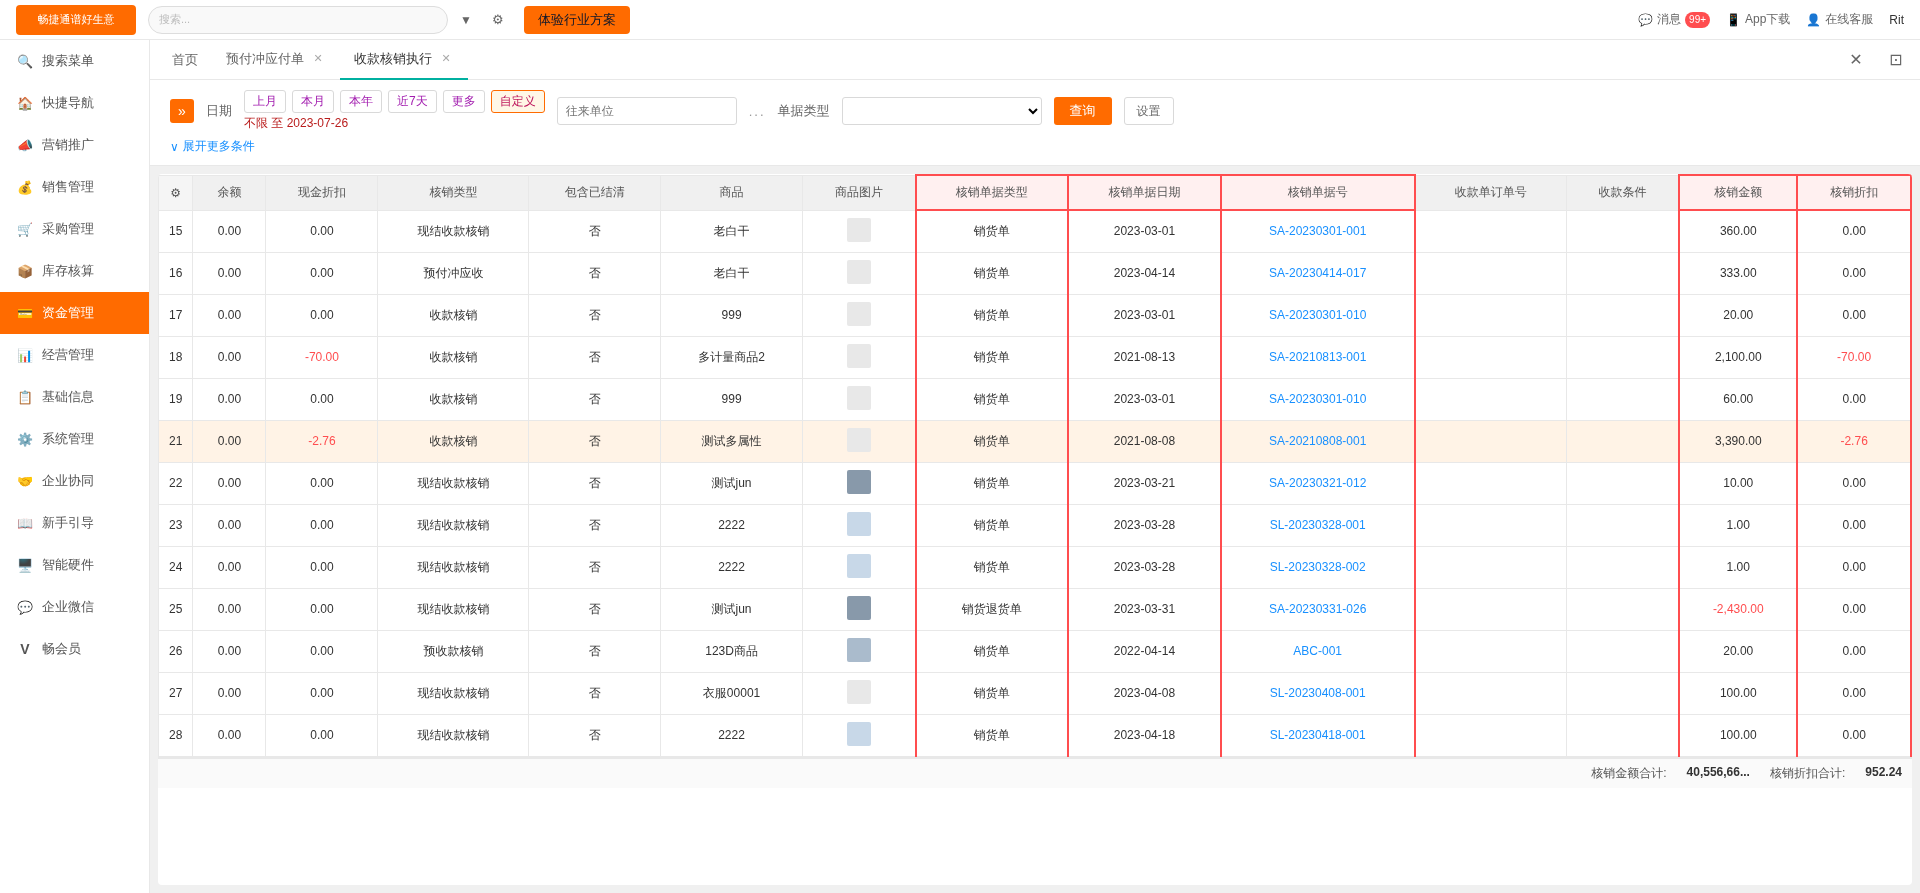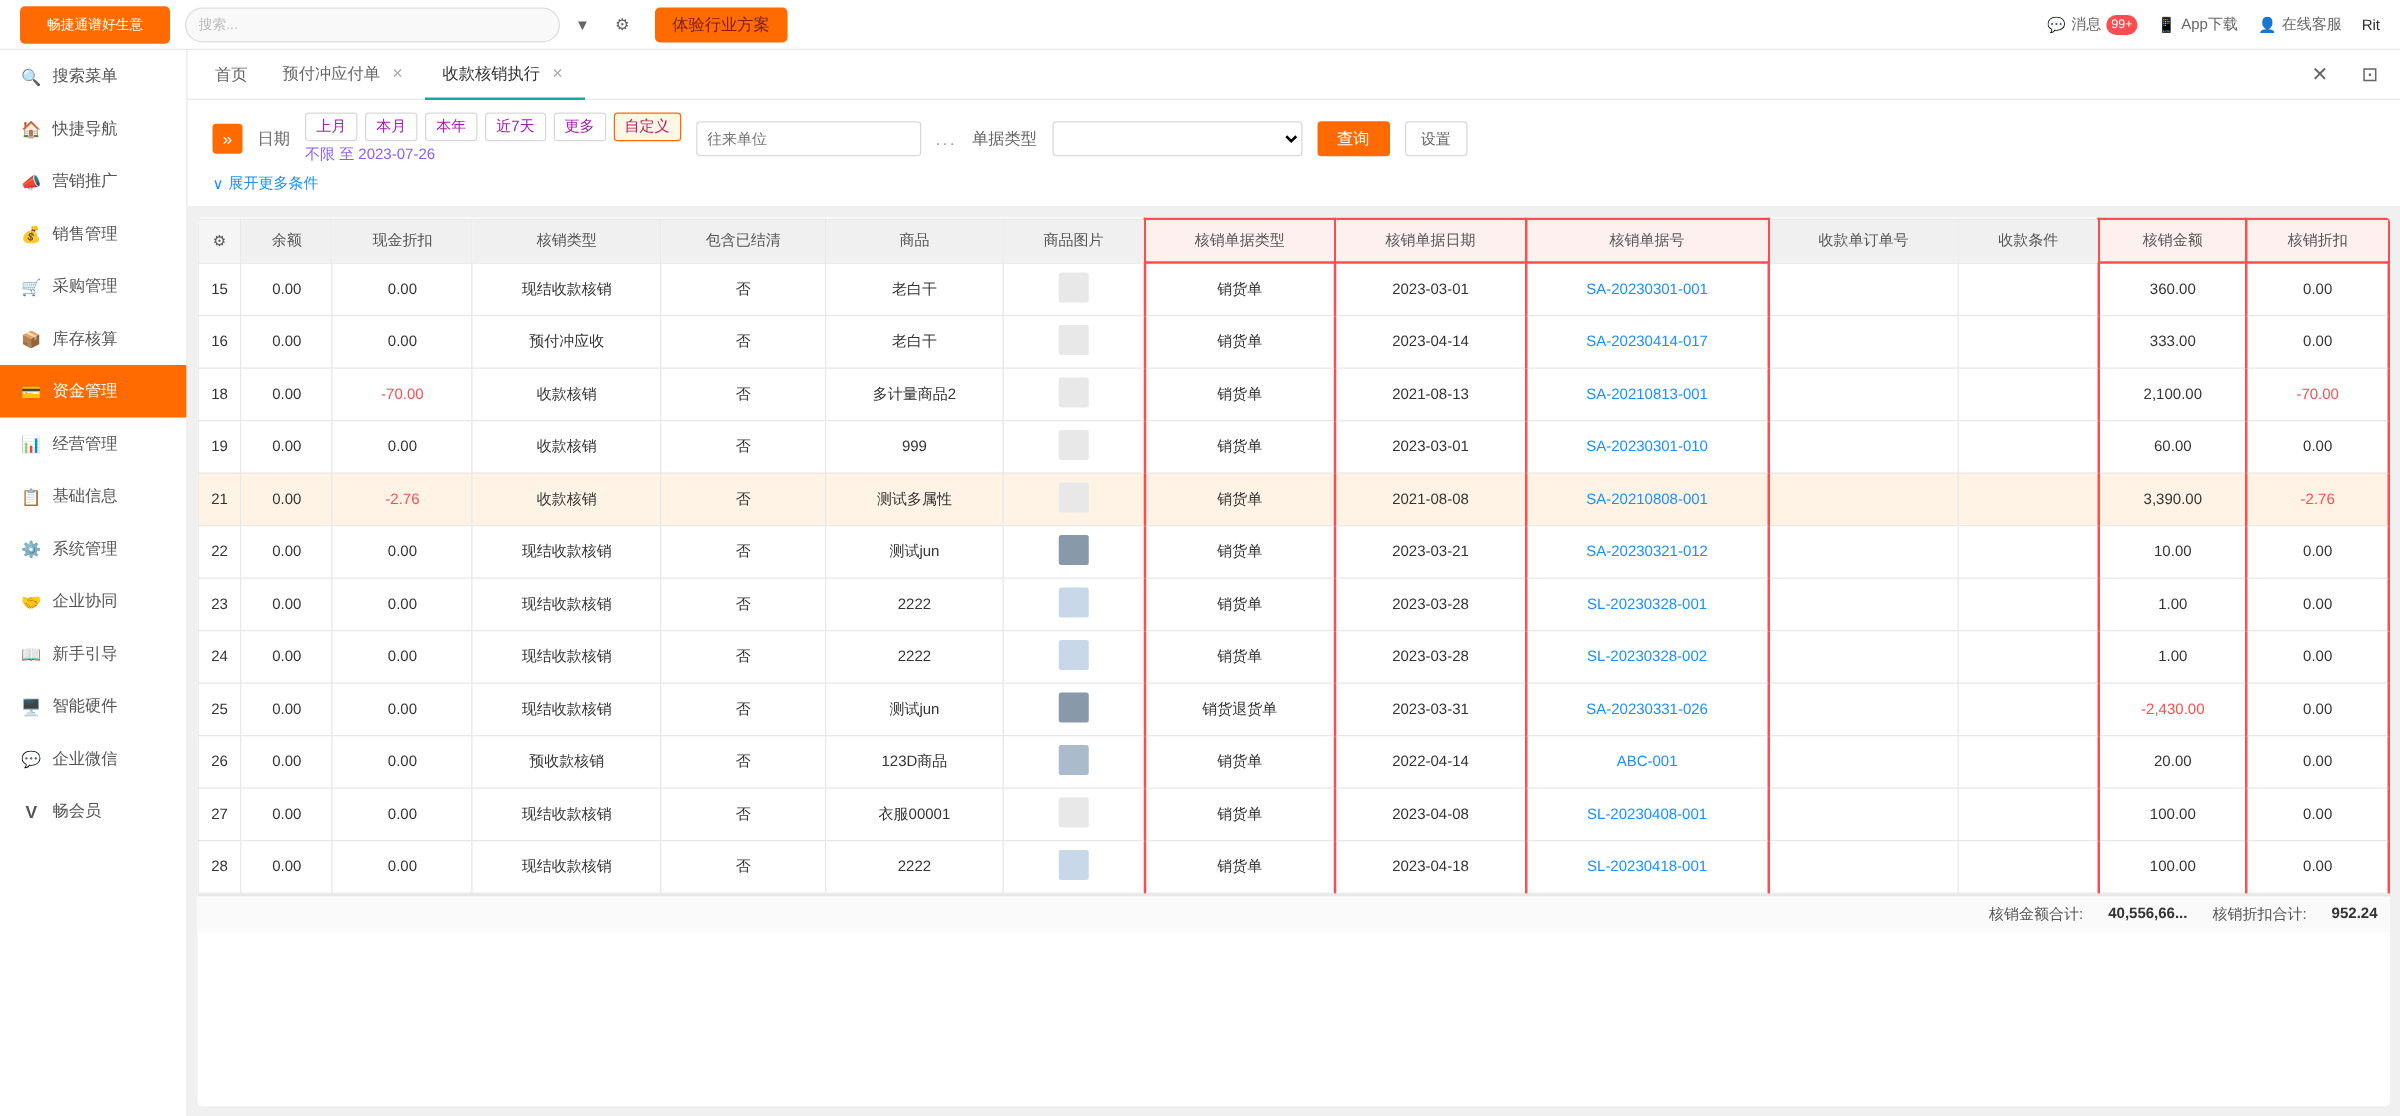--- a/index.html
+++ b/index.html
@@ -4,21 +4,21 @@
   <style>
     * { box-sizing: border-box; margin: 0; padding: 0; }
     body { font-family: "Microsoft YaHei", Arial, sans-serif; font-size: 13px; background: #f5f5f5; color: #333; overflow: hidden; height: 893px; }
 
     
     .top-bar { height: 40px; background: #fff; border-bottom: 1px solid #e8e8e8; display: flex; align-items: center; padding: 0 16px; gap: 12px; }
     .top-bar-logo { width: 120px; height: 30px; background: #ff6b00; border-radius: 4px; display: flex; align-items: center; justify-content: center; color: #fff; font-size: 12px; flex-shrink: 0; }
     .top-bar-search { flex: 1; max-width: 300px; height: 28px; border: 1px solid #ddd; border-radius: 14px; padding: 0 10px; background: #f9f9f9; color: #999; font-size: 12px; display: flex; align-items: center; }
     .top-bar-dropdown { display: flex; align-items: center; gap: 4px; cursor: pointer; color: #666; }
     .top-bar-gear { width: 28px; height: 28px; display: flex; align-items: center; justify-content: center; color: #666; cursor: pointer; }
-    .top-bar-btn { height: 28px; background: #ff6b00; color: #7f1d1d; border: none; border-radius: 4px; padding: 0 14px; cursor: pointer; font-size: 13px; white-space: nowrap; }
+    .top-bar-btn { height: 28px; background: #ff6b00; color: #0f172a; border: none; border-radius: 4px; padding: 0 14px; cursor: pointer; font-size: 13px; white-space: nowrap; }
     .top-bar-right { margin-left: auto; display: flex; align-items: center; gap: 16px; color: #666; font-size: 12px; }
     .top-bar-badge { position: relative; display: flex; align-items: center; gap: 4px; cursor: pointer; }
     .badge-dot { background: #ff4d4f; color: #fff; border-radius: 8px; font-size: 10px; padding: 0 4px; height: 16px; display: inline-flex; align-items: center; }
 
     
     .layout { display: flex; height: calc(893px - 40px); }
 
     
     .sidebar { width: 150px; background: #fff; border-right: 1px solid #e8e8e8; display: flex; flex-direction: column; flex-shrink: 0; }
     .sidebar-item { display: flex; align-items: center; gap: 8px; padding: 12px 16px; cursor: pointer; color: #555; font-size: 13px; border-radius: 0; }
@@ -46,21 +46,21 @@
     .btn-refresh { display: flex; align-items: center; gap: 4px; color: #666; cursor: pointer; font-size: 13px; }
 
     
     .filter-area { background: #fff; padding: 10px 20px; border-bottom: 1px solid #e8e8e8; }
     .filter-row { display: flex; align-items: center; gap: 12px; flex-wrap: wrap; }
     .filter-expand-btn { width: 24px; height: 24px; background: #ff6b00; color: #fff; border-radius: 3px; display: flex; align-items: center; justify-content: center; cursor: pointer; font-size: 14px; }
     .filter-label { color: #666; font-size: 13px; white-space: nowrap; }
     .filter-date-group { display: flex; align-items: center; gap: 6px; }
     .filter-date-btn { padding: 2px 8px; border: 1px solid #d9d9d9; border-radius: 3px; cursor: pointer; font-size: 12px; color: #a21caf; background: #fff; }
     .filter-date-btn.custom { background: #fff7e6; color: #be185d; border-color: #ff6b00; }
-    .filter-date-range { color: #8b5cf6; font-size: 12px; margin-top: 2px; }
+    .filter-date-range { color: #b91c1c; font-size: 12px; margin-top: 2px; }
     .filter-input { height: 28px; border: 1px solid #d9d9d9; border-radius: 3px; padding: 0 8px; font-size: 12px; width: 180px; }
     .filter-select { height: 28px; border: 1px solid #d9d9d9; border-radius: 3px; padding: 0 8px; font-size: 12px; width: 200px; background: #fff; }
     .filter-dots { color: #999; letter-spacing: 2px; }
     .btn-query { height: 28px; background: #ff6b00; color: #fff; border: none; border-radius: 3px; padding: 0 16px; cursor: pointer; font-size: 13px; }
     .btn-settings { height: 28px; background: #fff; color: #666; border: 1px solid #d9d9d9; border-radius: 3px; padding: 0 12px; cursor: pointer; font-size: 12px; }
     .expand-more { display: flex; align-items: center; gap: 4px; color: #1890ff; cursor: pointer; font-size: 12px; margin-top: 6px; }
 
     
     .table-container { flex: 1; overflow: auto; background: #fff; margin: 8px; border-radius: 4px; }
     table { width: 100%; border-collapse: collapse; font-size: 12px; }
@@ -280,20 +280,36 @@
       <td><span class="img-thumb"></span></td>
       <td style="border-left:2px solid #ff4d4f; border-right:2px solid #ff4d4f;">销货单</td>
       <td style="border-left:2px solid #ff4d4f; border-right:2px solid #ff4d4f;">2023-04-14</td>
       <td style="border-left:2px solid #ff4d4f; border-right:2px solid #ff4d4f;"><a class="cell-link">SA-20230414-017</a></td>
       <td></td>
       <td></td>
       <td class="" style="border-left:2px solid #ff4d4f; border-right:2px solid #ff4d4f;">333.00</td>
       <td class="" style="border-left:2px solid #ff4d4f; border-right:2px solid #ff4d4f;">0.00</td>
     </tr>
               <tr>
+      <td>17</td>
+      <td>0.00</td>
+      <td class="">0.00</td>
+      <td>收款核销</td>
+      <td>否</td>
+      <td>999</td>
+      <td><span class="img-thumb"></span></td>
+      <td style="border-left:2px solid #ff4d4f; border-right:2px solid #ff4d4f;">销货单</td>
+      <td style="border-left:2px solid #ff4d4f; border-right:2px solid #ff4d4f;">2023-03-01</td>
+      <td style="border-left:2px solid #ff4d4f; border-right:2px solid #ff4d4f;"><a class="cell-link">SA-20230301-010</a></td>
+      <td></td>
+      <td></td>
+      <td class="" style="border-left:2px solid #ff4d4f; border-right:2px solid #ff4d4f;">20.00</td>
+      <td class="" style="border-left:2px solid #ff4d4f; border-right:2px solid #ff4d4f;">0.00</td>
+    </tr>
+              <tr>
       <td>18</td>
       <td>0.00</td>
       <td class="cell-negative">-70.00</td>
       <td>收款核销</td>
       <td>否</td>
       <td>多计量商品2</td>
       <td><span class="img-thumb"></span></td>
       <td style="border-left:2px solid #ff4d4f; border-right:2px solid #ff4d4f;">销货单</td>
       <td style="border-left:2px solid #ff4d4f; border-right:2px solid #ff4d4f;">2021-08-13</td>
       <td style="border-left:2px solid #ff4d4f; border-right:2px solid #ff4d4f;"><a class="cell-link">SA-20210813-001</a></td>

